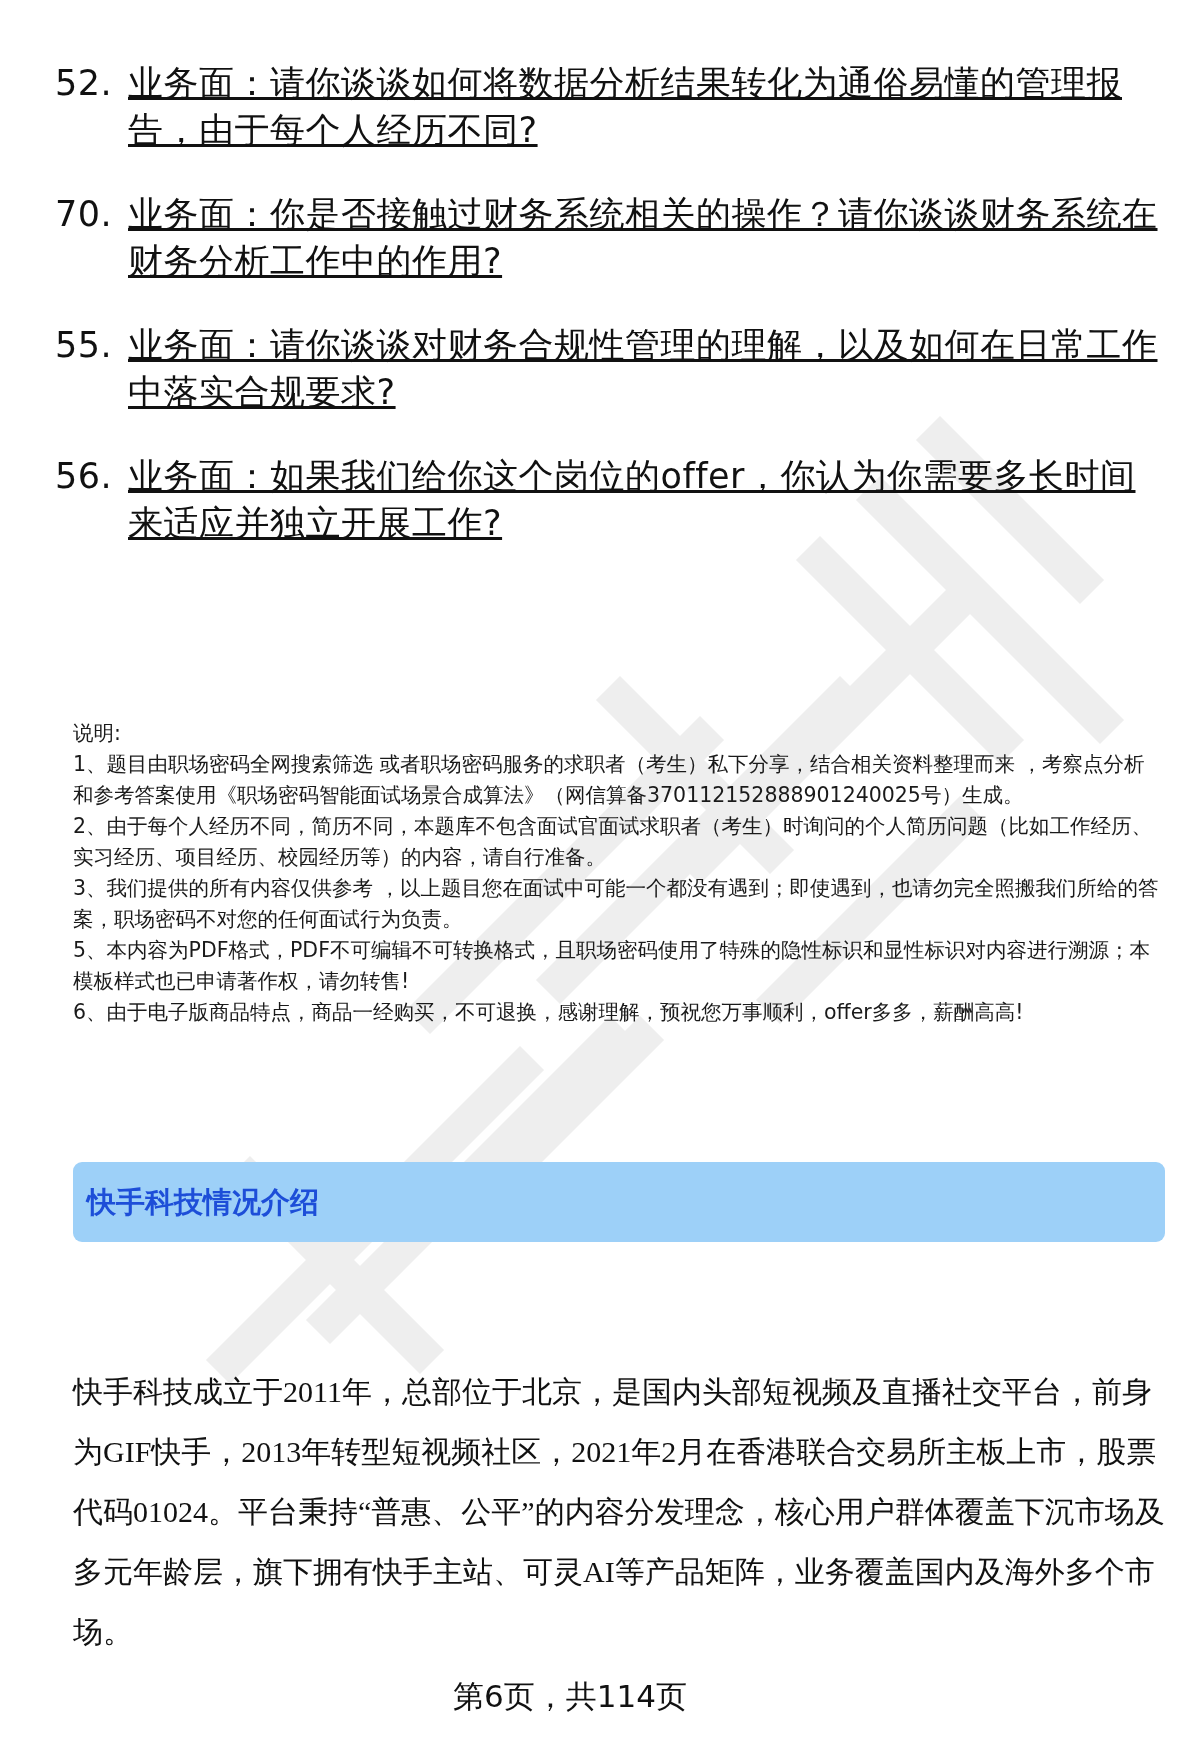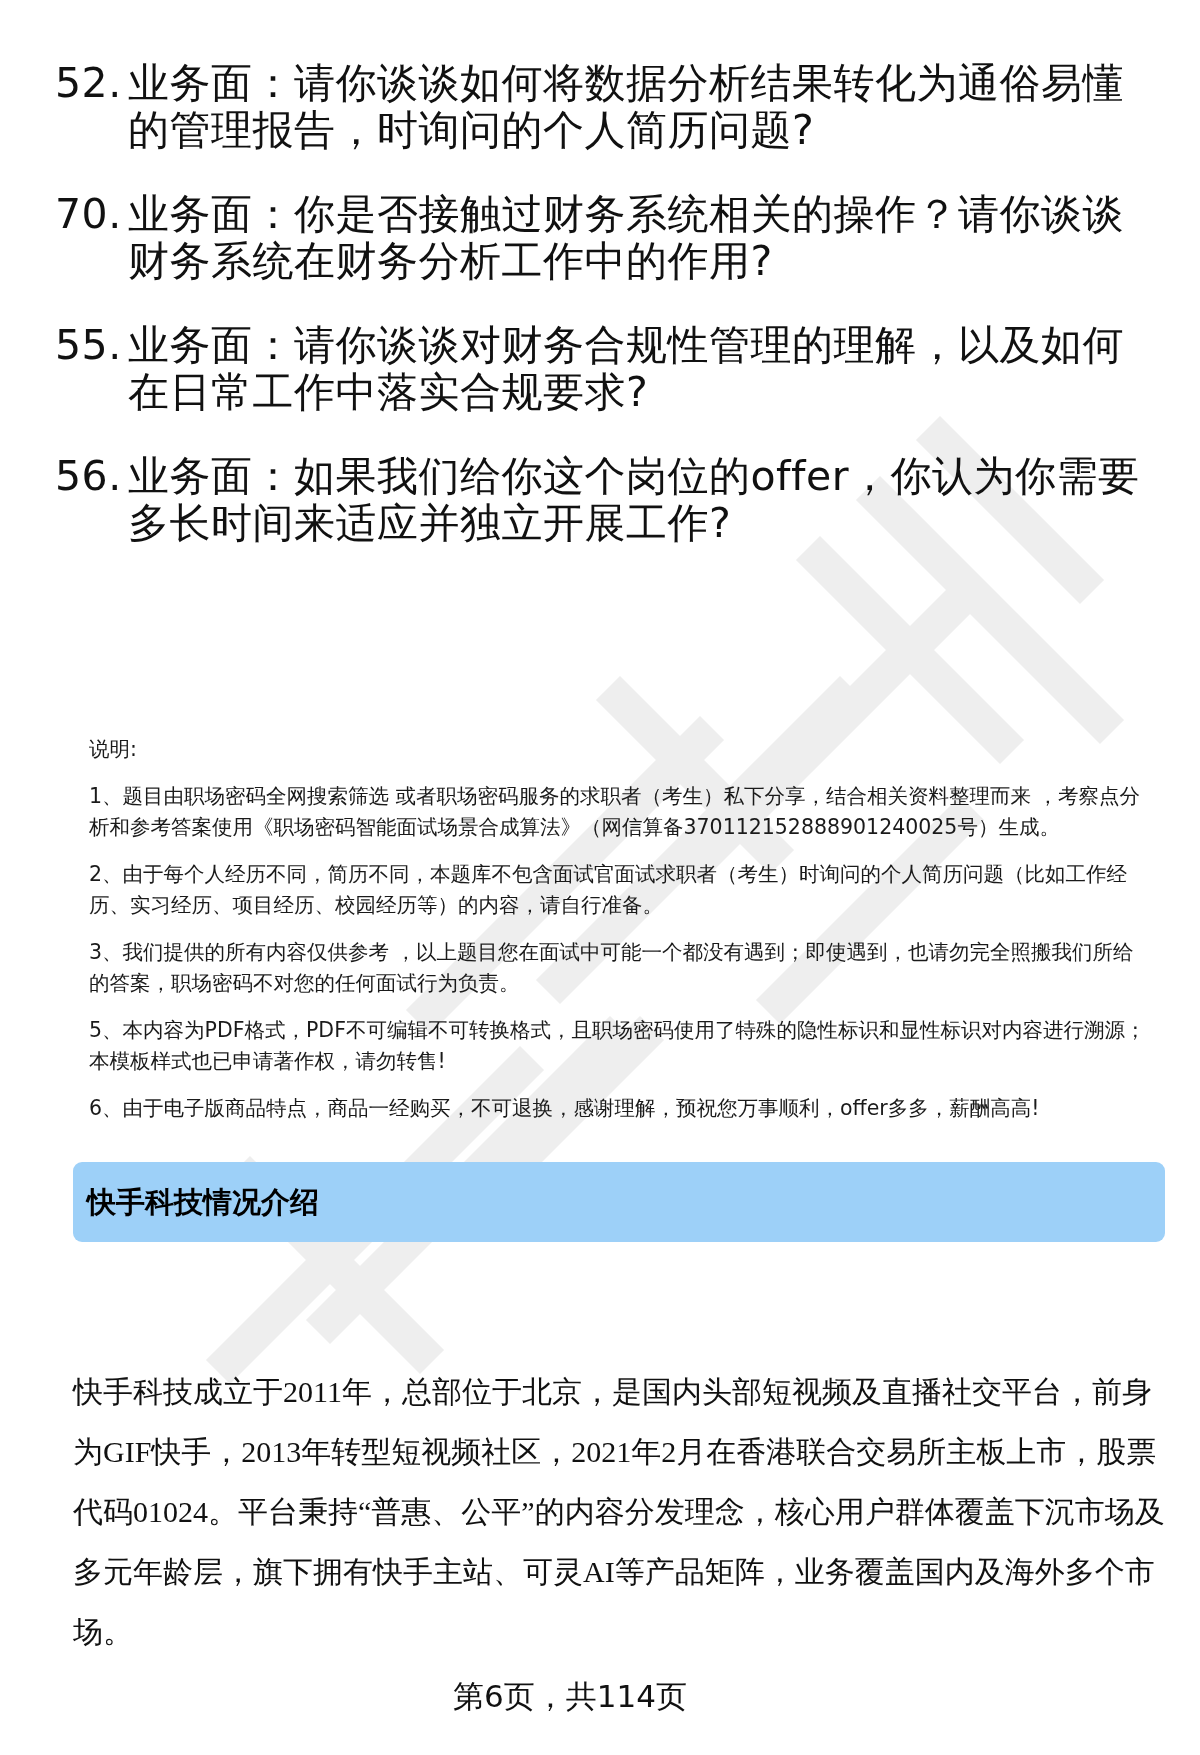--- a/index.html
+++ b/index.html
@@ -18,51 +18,52 @@
       width: 1200px; height: 1755px;
       pointer-events: none;
       z-index: 0;
     }
     .page { position: absolute; left: 0; top: 0; width: 1200px; height: 1755px; z-index: 1; }
 
     .questions { position: absolute; left: 55px; top: 60px; width: 1110px; }
     .q {
       position: relative;
       padding-left: 73px;
-      font-size: 41px;
+      font-size: 35px;
       line-height: 47px;
       margin-bottom: 37px;
       letter-spacing: 0.5px;
+      text-decoration: underline;
     }
     .q-num { position: absolute; left: 0; top: 0; }
     .q-text { display: block; }
 
     .notes {
       position: absolute;
       left: 73px; top: 718px;
       width: 1092px;
       font-size: 20.5px;
       line-height: 31px;
       color: #1a1a1a;
     }
-    .notes p { margin: 16px; }
+    .notes p { margin: 0; }
 
     .banner {
       position: absolute;
       left: 73px; top: 1162px;
       width: 1092px; height: 80px;
       background: #9dd0f8;
       border-radius: 9px;
     }
     .banner-title {
       position: absolute; left: 14px; top: 0;
       line-height: 80px;
       font-size: 29px;
       font-weight: bold;
-      color: #000000;
+      color: #1d4ed8;
     }
 
     .subheading {
       position: absolute; left: 73px; top: 1282px;
       font-size: 30px; line-height: 40px;
     }
 
     .paragraph {
       position: absolute; left: 73px; top: 1362px;
       width: 1095px;
@@ -95,21 +96,21 @@
     <path d="M780 1000 L960 820"></path>
     <path d="M500 1180 L640 1040"></path>
   </g>
 </svg>
 
 <div class="page">
 
   <div class="questions">
     <div class="q">
       <span class="q-num">52.</span>
-      <span class="q-text">业务面：请你谈谈如何将数据分析结果转化为通俗易懂的管理报告，时询问的个人简历问题?</span>
+      <span class="q-text">业务面：请你谈谈如何将数据分析结果转化为通俗易懂的管理报告，由于每个人经历不同?</span>
     </div>
     <div class="q">
       <span class="q-num">70.</span>
       <span class="q-text">业务面：你是否接触过财务系统相关的操作？请你谈谈财务系统在财务分析工作中的作用?</span>
     </div>
     <div class="q">
       <span class="q-num">55.</span>
       <span class="q-text">业务面：请你谈谈对财务合规性管理的理解，以及如何在日常工作中落实合规要求?</span>
     </div>
     <div class="q">

